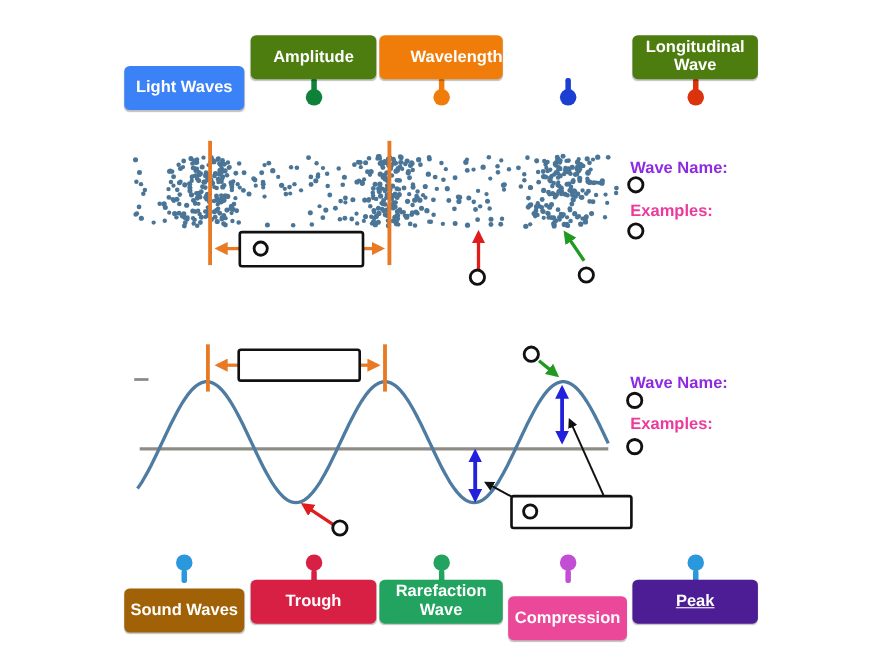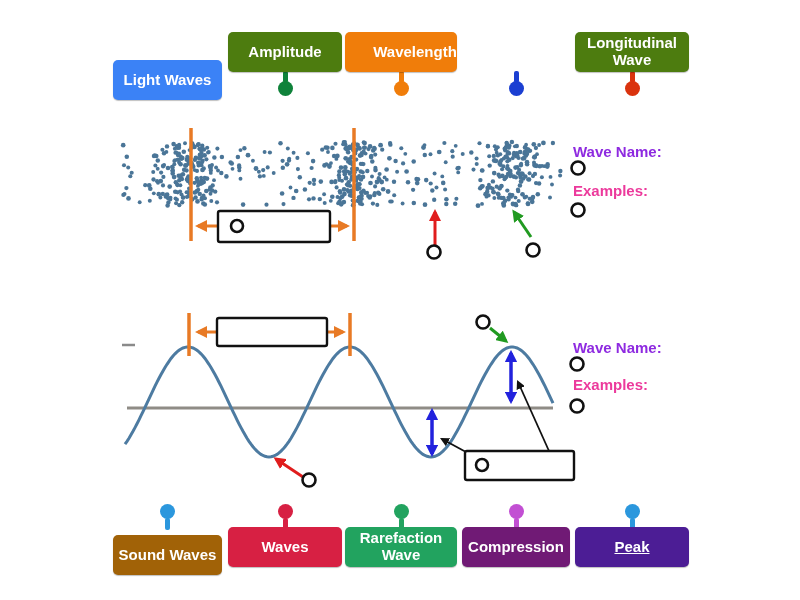--- a/index.html
+++ b/index.html
@@ -818,34 +818,34 @@
         <div class="pin-stem" style="background: rgb(43, 151, 221); left: 52px; top: 14px; height: 12px;"></div>
         <div class="pin-ball" style="background: rgb(43, 151, 221); left: 47px; top: 0px;"></div>
         <div class="chip" style="background: #a16207; top: 31px; justify-content: center;">
           <span>Sound Waves</span>
         </div>
       </div>
       <div class="chip-wrap" style="left: 228px; top: 504px; width: 114px; height: 64px;">
         <div class="pin-stem" style="background: rgb(215, 32, 67); left: 54.5px; top: 14px; height: 12px;"></div>
         <div class="pin-ball" style="background: rgb(215, 32, 67); left: 49.5px; top: 0px;"></div>
         <div class="chip" style="background: rgb(215, 32, 67); top: 23px;">
-          <span>Waves</span>
+          <span>Trough</span>
         </div>
       </div>
       <div class="chip-wrap" style="left: 345px; top: 504px; width: 112px; height: 64px;">
         <div class="pin-stem" style="background: rgb(34, 163, 95); left: 53.5px; top: 14px; height: 12px;"></div>
         <div class="pin-ball" style="background: rgb(34, 163, 95); left: 48.5px; top: 0px;"></div>
         <div class="chip" style="background: rgb(34, 163, 95); top: 23px;">
           <span>Rarefaction Wave</span>
         </div>
       </div>
       <div class="chip-wrap" style="left: 462px; top: 504px; width: 108px; height: 64px;">
         <div class="pin-stem" style="background: rgb(194, 79, 211); left: 51.5px; top: 14px; height: 12px;"></div>
         <div class="pin-ball" style="background: rgb(194, 79, 211); left: 46.5px; top: 0px;"></div>
-        <div class="chip" style="background: #701a75; top: 23px; text-align: center;">
+        <div class="chip" style="background: #ec4899; top: 38px; text-align: center;">
           <span>Compression</span>
         </div>
       </div>
       <div class="chip-wrap" style="left: 575px; top: 504px; width: 114px; height: 64px;">
         <div class="pin-stem" style="background: rgb(43, 151, 221); left: 54.5px; top: 14px; height: 12px;"></div>
         <div class="pin-ball" style="background: rgb(43, 151, 221); left: 49.5px; top: 0px;"></div>
         <div class="chip" style="background: #4c1d95; top: 23px; text-decoration: underline;">
           <span>Peak</span>
         </div>
       </div>

